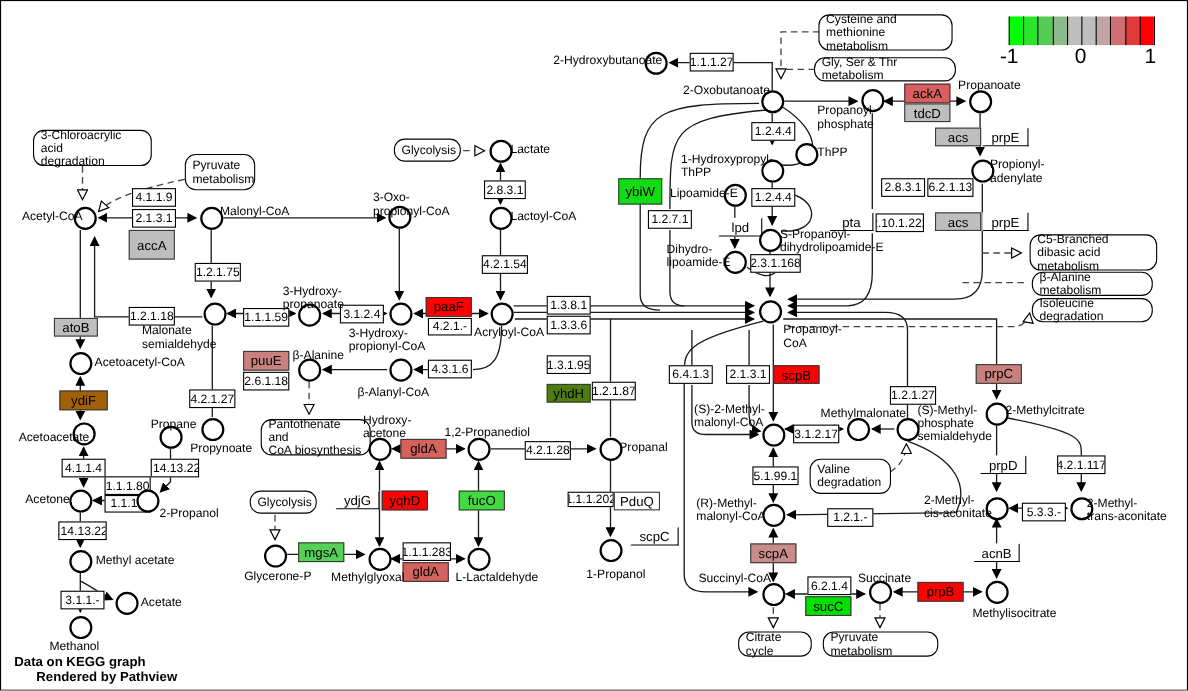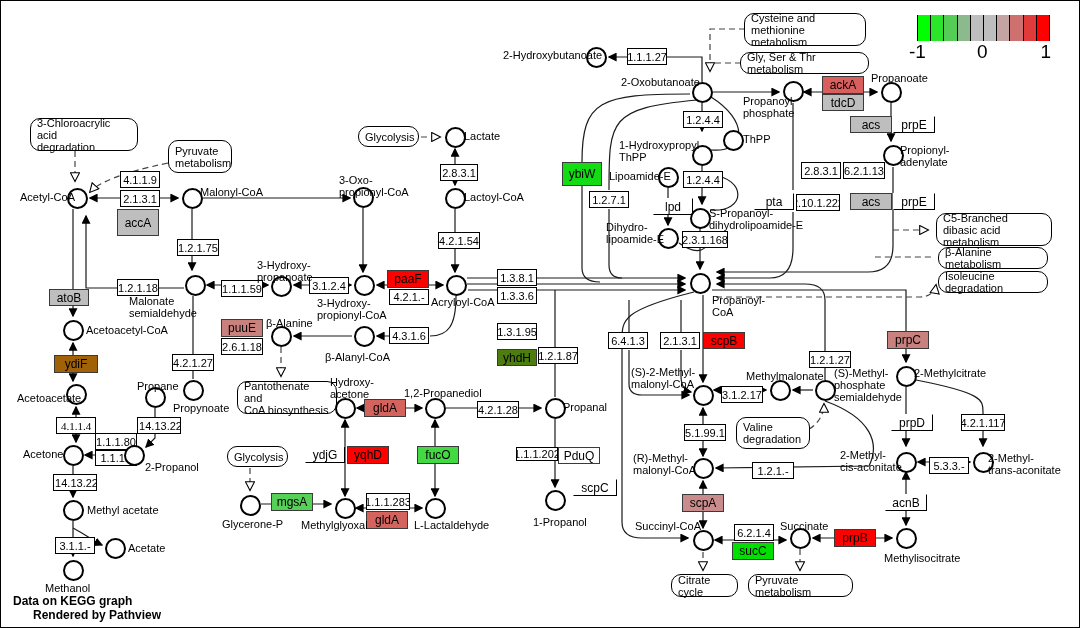--- a/index.html
+++ b/index.html
@@ -180,21 +180,21 @@
       <div class="node pw" style="left: 671px; top: 574px; width: 67px; height: 23px;">Citrate cycle</div>
       <div class="node pw" style="left: 748px; top: 574px; width: 105px; height: 23px;">Pyruvate metabolism</div>
       <div class="node ec" style="left: 120px; top: 171px; width: 40px; height: 17px;">4.1.1.9</div>
       <div class="node ec" style="left: 120px; top: 190px; width: 40px; height: 17px;">2.1.3.1</div>
       <div class="node ec" style="left: 177px; top: 239px; width: 42px; height: 17px;">1.2.1.75</div>
       <div class="node ec" style="left: 117px; top: 279px; width: 42px; height: 17px;">1.2.1.18</div>
       <div class="node ec" style="left: 221px; top: 280px; width: 42px; height: 17px;">1.1.1.59</div>
       <div class="node ec" style="left: 309px; top: 277px; width: 40px; height: 17px;">3.1.2.4</div>
       <div class="node ec" style="left: 221px; top: 338px; width: 42px; height: 17px;">2.6.1.18</div>
       <div class="node ec" style="left: 172px; top: 354px; width: 42px; height: 17px;">4.2.1.27</div>
-      <div class="node ec" style="left: 56px; top: 417px; width: 40px; height: 17px; font-family: Liberation Serif, serif;">4.1.1.4</div>
+      <div class="node ec" style="left: 56px; top: 417px; width: 40px; height: 17px;">4.1.1.4</div>
       <div class="node ec" style="left: 137px; top: 417px; width: 44px; height: 17px;">1.14.13.227</div>
       <div class="node ec" style="left: 95px; top: 433px; width: 42px; height: 17px;">1.1.1.80</div>
       <div class="node ec" style="left: 95px; top: 450px; width: 42px; height: 16px;">1.1.1.-</div>
       <div class="node ec" style="left: 53px; top: 474px; width: 44px; height: 17px;">1.14.13.226</div>
       <div class="node ec" style="left: 55px; top: 537px; width: 40px; height: 17px;">3.1.1.-</div>
       <div class="node ec" style="left: 440px; top: 164px; width: 38px; height: 17px;">2.8.3.1</div>
       <div class="node ec" style="left: 438px; top: 232px; width: 42px; height: 17px;">4.2.1.54</div>
       <div class="node ec" style="left: 389px; top: 289px; width: 40px; height: 16px;">4.2.1.-</div>
       <div class="node ec" style="left: 389px; top: 327px; width: 40px; height: 17px;">4.3.1.6</div>
       <div class="node ec" style="left: 497px; top: 269px; width: 40px; height: 17px;">1.3.8.1</div>

